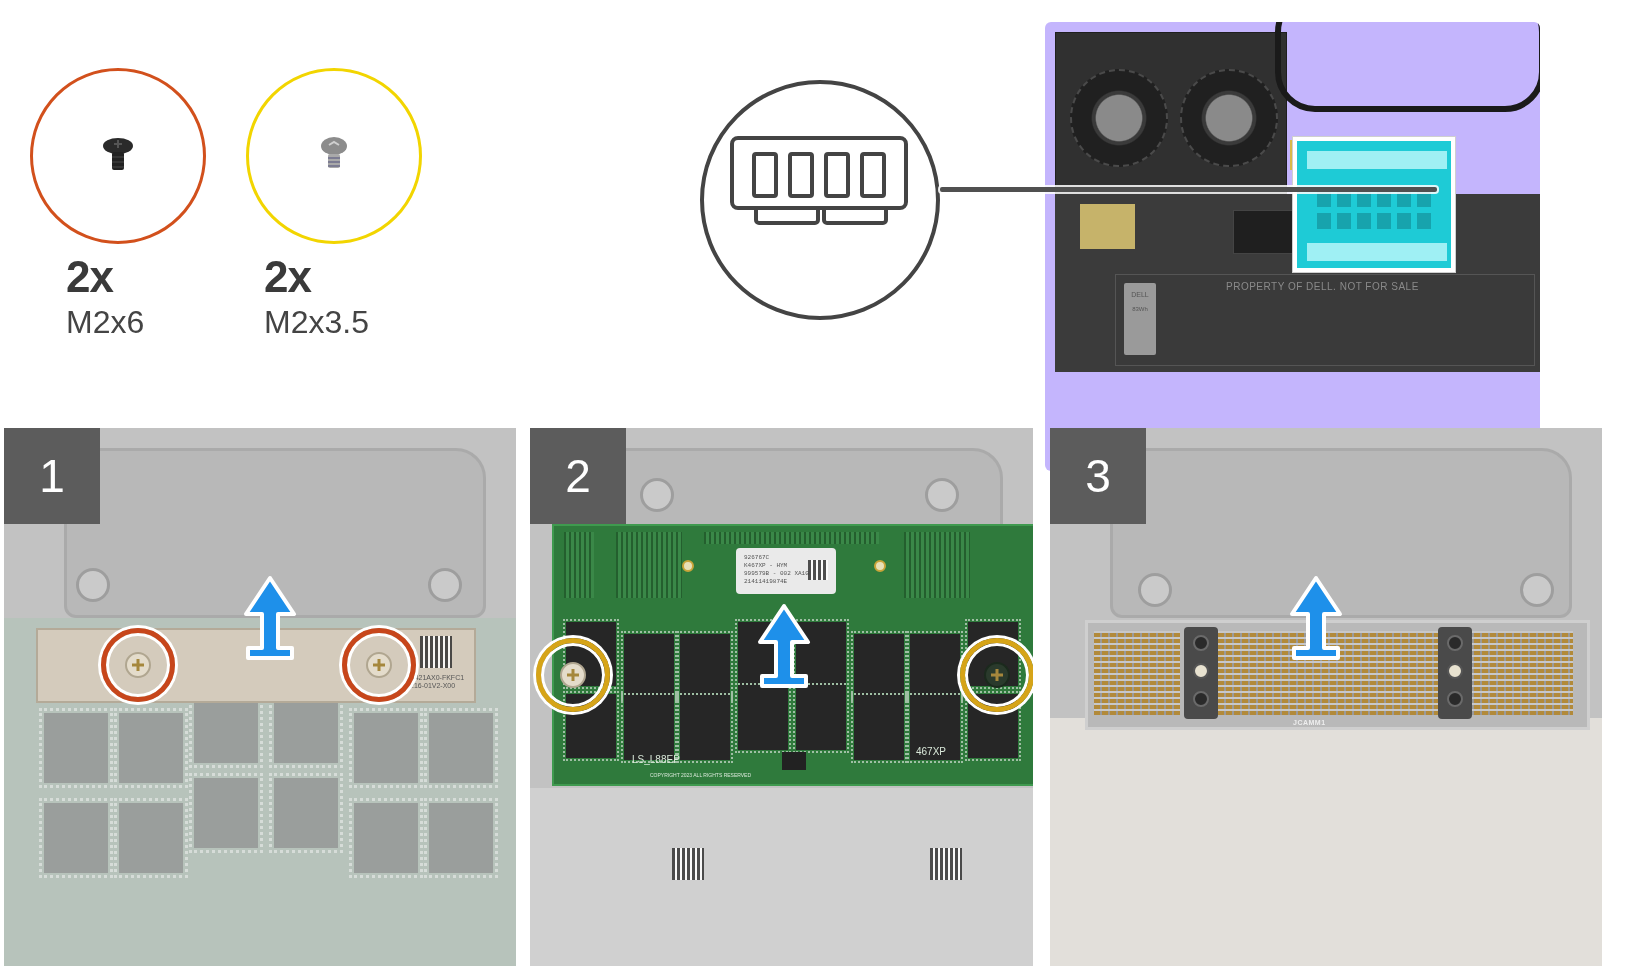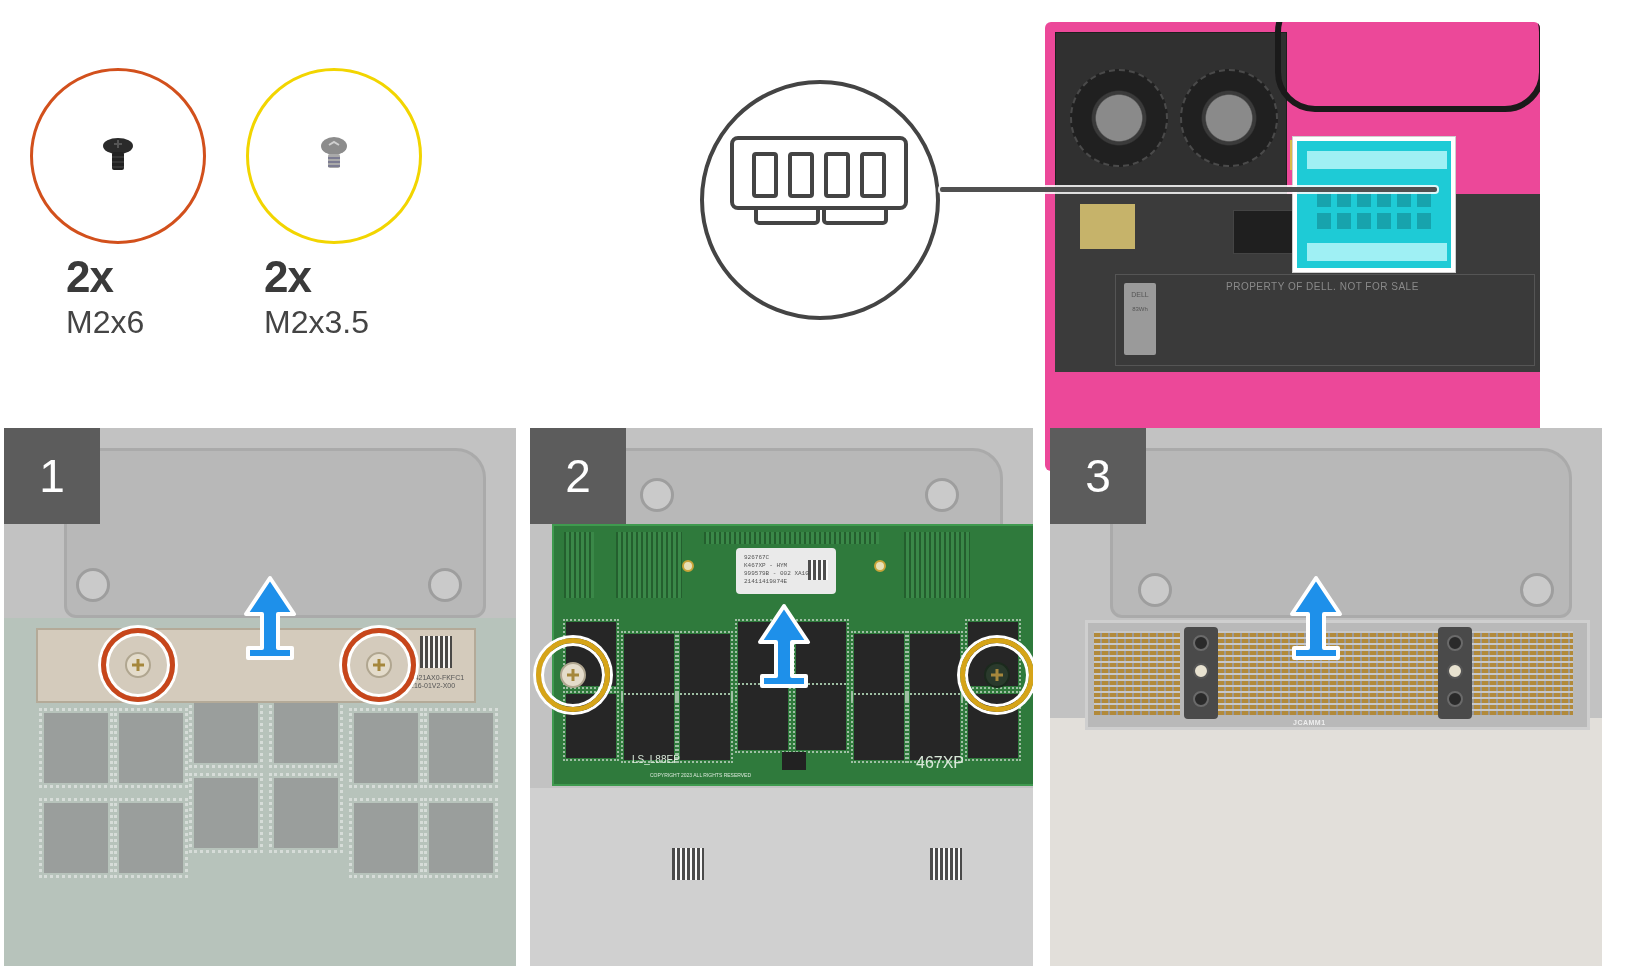--- a/index.html
+++ b/index.html
@@ -27,21 +27,21 @@
   }
   .leader-line {
     position: absolute; left: 940px; top: 187px; width: 497px; height: 5px;
     background: #505050; border-radius: 2px; z-index: 4;
     box-shadow: 0 0 0 2px rgba(255,255,255,0.85);
   }
 
   
   .laptop {
     position: absolute; left: 1100px; top: 22px; width: 520px; height: 449px;
-    background: #ec4899; border-radius: 6px; overflow: hidden;
+    background: #c4b5fd; border-radius: 6px; overflow: hidden;
   }
   .laptop .fan-area { position: absolute; left: 10px; top: 10px; width: 232px; height: 162px; background: #303030; border: 1px solid #1f1f1f; }
   .laptop .fan { position: absolute; width: 98px; height: 98px; border-radius: 50%; background: radial-gradient(circle, #8a8a8a 0 34%, #3a3a3a 36% 40%, #202020 42% 100%); border: 2px dashed #4a4a4a; }
   .laptop .heatpipe { position: absolute; border: 6px solid #1a1a1a; border-radius: 40px; }
   .laptop .board { position: absolute; left: 10px; top: 172px; width: 500px; height: 178px; background: #3b3b3b; }
   .laptop .battery { position: absolute; left: 70px; top: 252px; width: 420px; height: 92px; background: #3a3a3a; border: 1px solid #555; }
   .laptop .batt-label { position: absolute; left: 8px; top: 8px; width: 32px; height: 72px; background: #9a9a9a; border-radius: 2px; }
   .laptop .batt-text { position: absolute; left: 110px; top: 6px; font-size: 10px; color: #8a8a8a; letter-spacing: 0.5px; white-space: nowrap; }
   .laptop .wifi { position: absolute; left: 35px; top: 182px; width: 55px; height: 45px; background: #c6b36a; }
   .laptop .ssd { position: absolute; left: 188px; top: 188px; width: 100px; height: 44px; background: #1f1f1f; border: 1px solid #444; }
@@ -265,21 +265,21 @@
 
     <div class="dram" style="left:12px;  top:168px;"></div>
     <div class="dram" style="left:70px;  top:170px;"></div>
     <div class="dram" style="left:126px; top:170px;"></div>
     <div class="dram" style="left:184px; top:160px;"></div>
     <div class="dram" style="left:242px; top:160px;"></div>
     <div class="dram" style="left:300px; top:170px;"></div>
     <div class="dram" style="left:356px; top:170px;"></div>
     <div class="dram" style="left:414px; top:168px;"></div>
     <div class="silk" style="left:78px; top:228px; font-size:10px;">LS_L88EP</div>
-    <div class="silk" style="left:362px; top:228px; font-size:16px;">467XP</div>
+    <div class="silk" style="left:362px; top:220px; font-size:10px;">467XP</div>
     <div class="silk" style="left:96px; top:246px; font-size:5px;">COPYRIGHT 2023 ALL RIGHTS RESERVED</div>
     <div style="position:absolute; left:228px; top:226px; width:24px; height:18px; background:#222;"></div>
   </div>
   <div class="screw-marker yellow" style="left:6px; top:210px;">
       <div class="screw-head"></div>
     </div>
   <div class="screw-marker yellow" style="left:430px; top:210px;">
       <div class="screw-head" style="background:#2a3a2c; border-color:#1b2a1d;"></div>
     </div>
   <svg class="lift-arrow" style="left:224px; top:174px;" width="60" height="90" viewBox="0 0 60 90">

